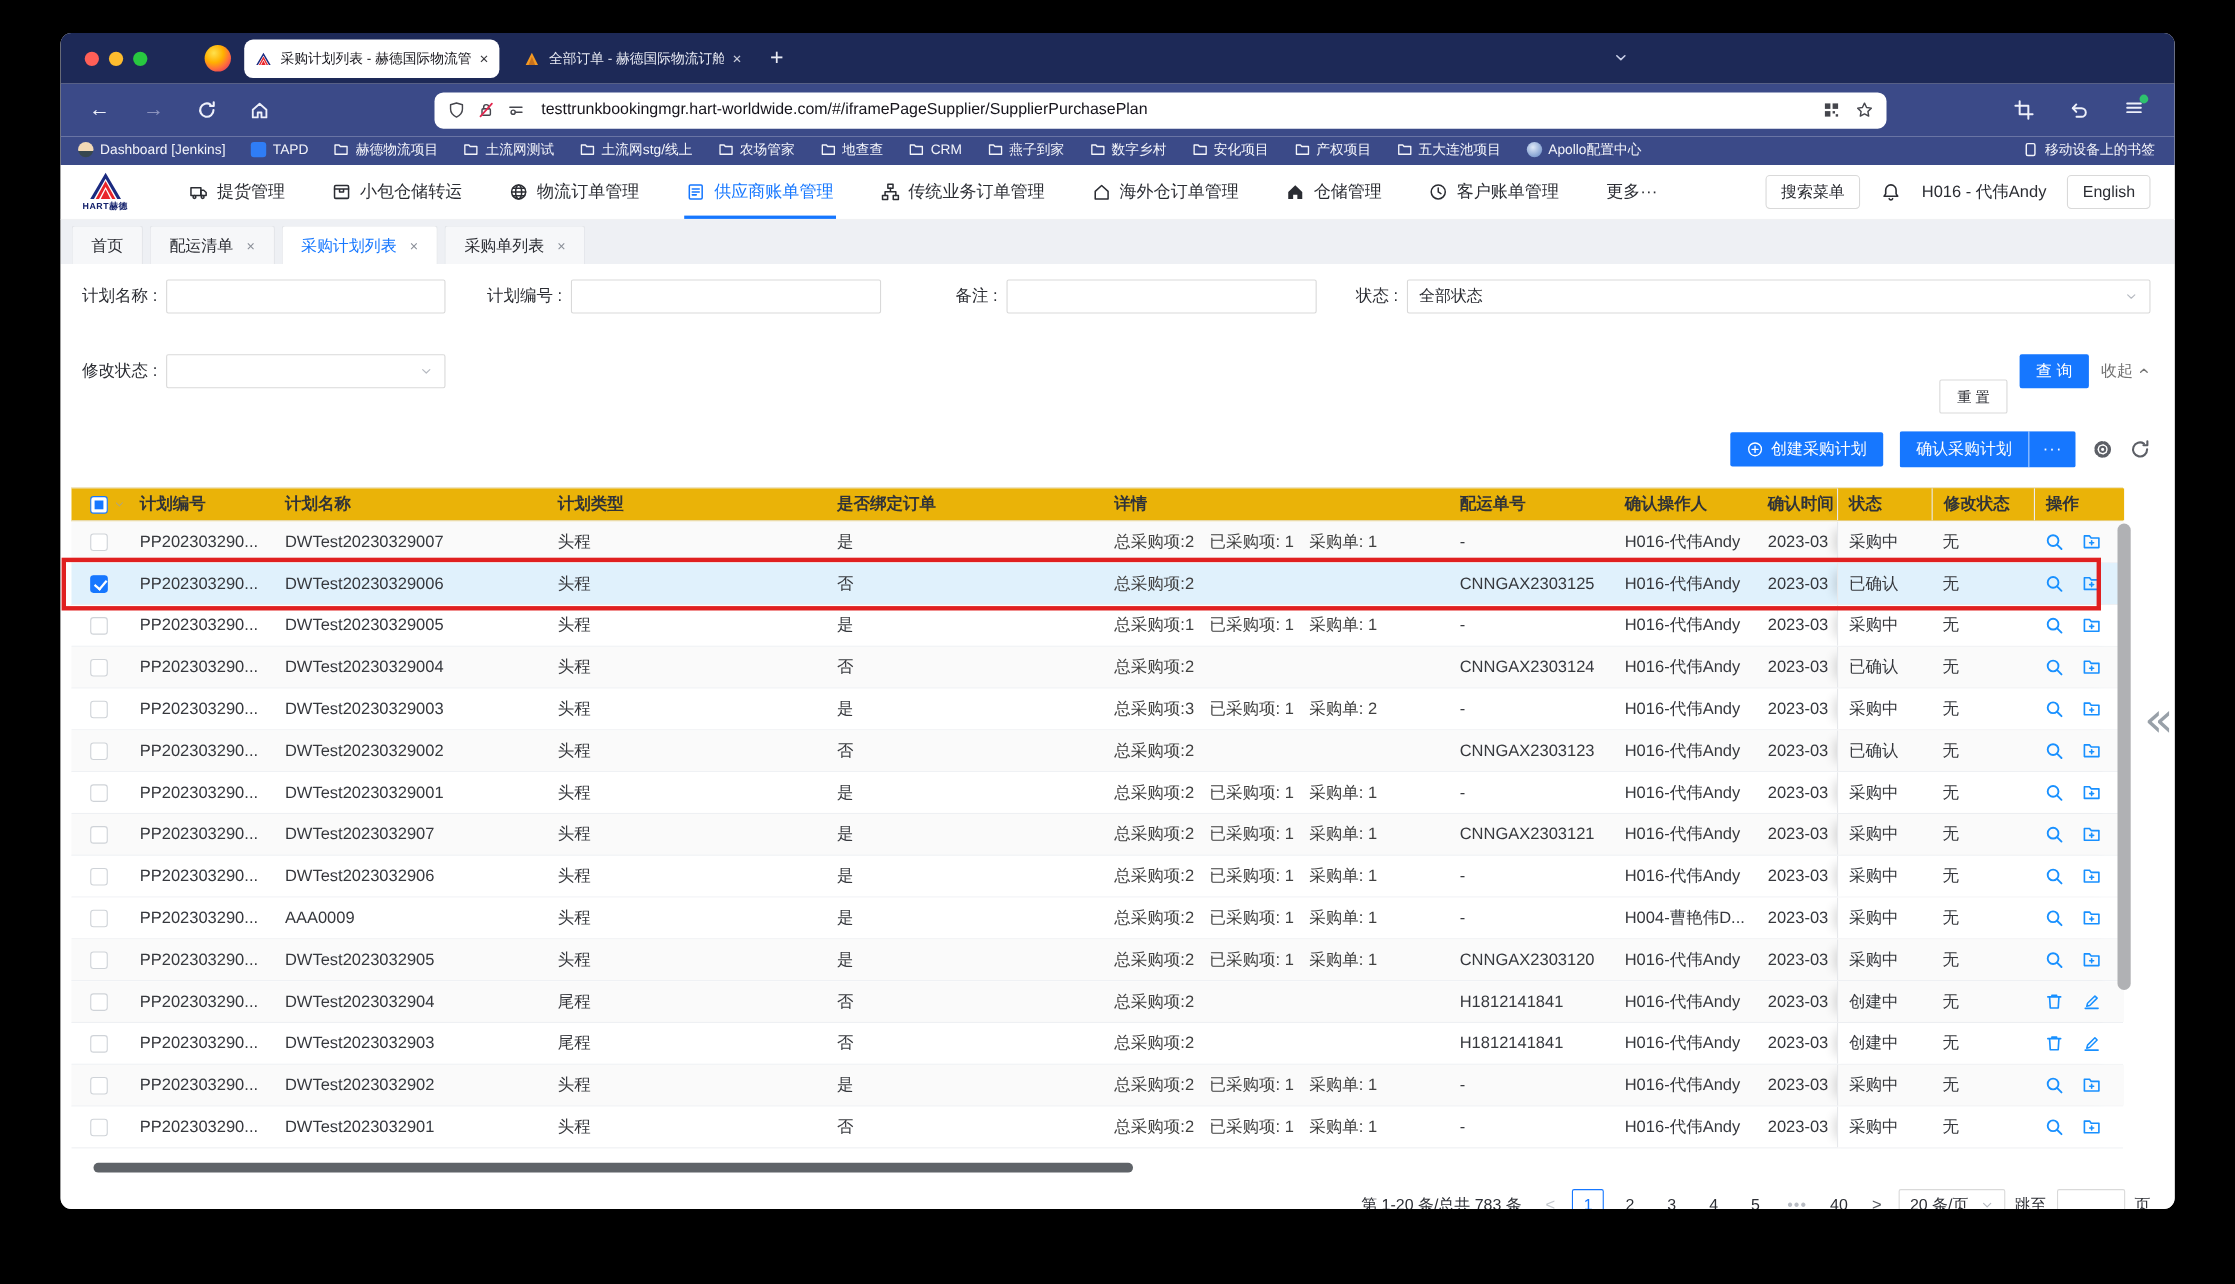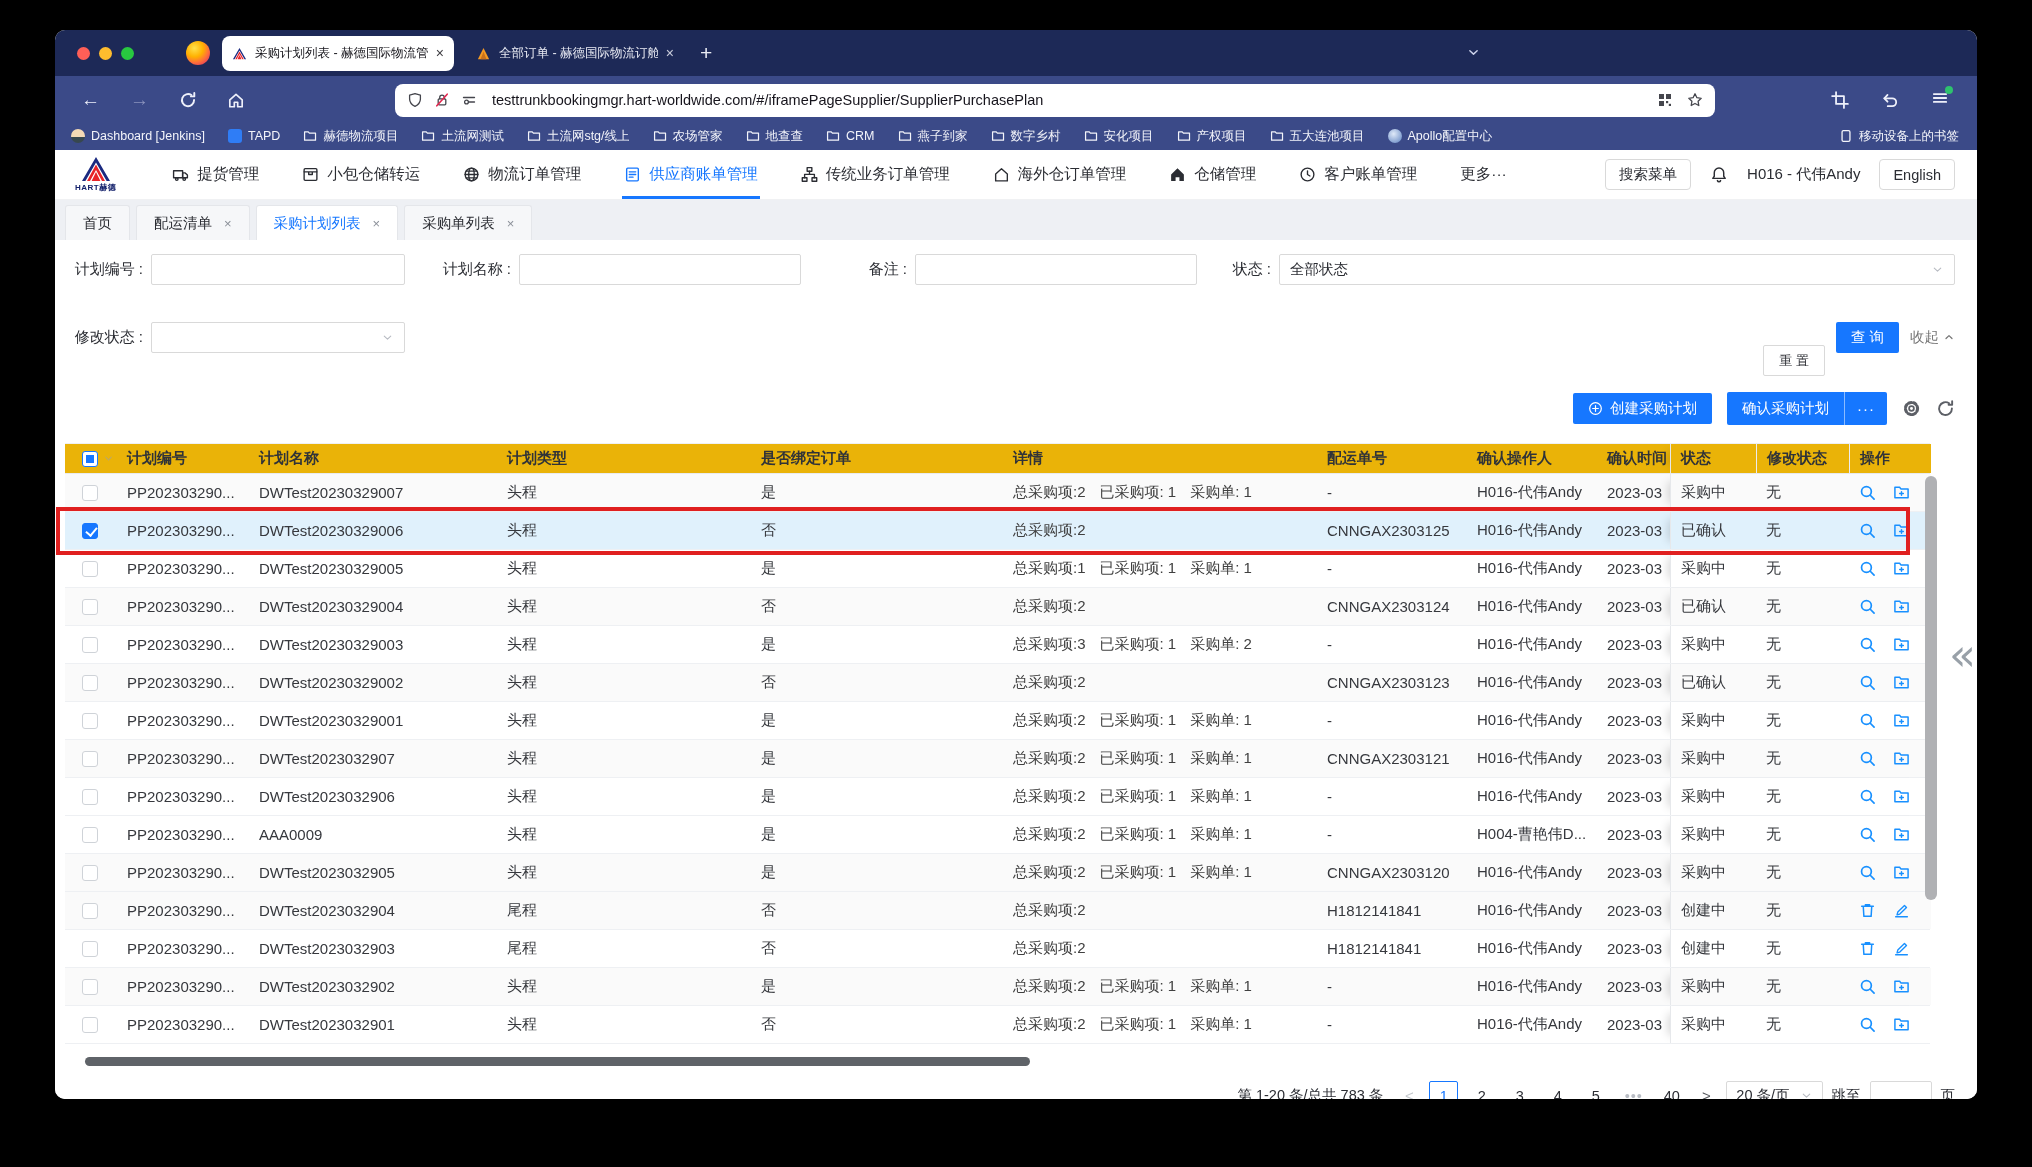--- a/index.html
+++ b/index.html
@@ -497,27 +497,27 @@
         <span>采购单列表</span>
         <span class="x">×</span>
       </div>
     </div>
 
   <div class="content">
 
     <div class="filter">
       <div class="filter-grid">
         <div class="f-item">
-          <span class="f-label">计划编号 :</span>
+          <span class="f-label">计划名称 :</span>
           <span class="f-control">
               <input style="">
             </span>
         </div>
         <div class="f-item">
-          <span class="f-label">计划名称 :</span>
+          <span class="f-label">计划编号 :</span>
           <span class="f-control">
               <input style="">
             </span>
         </div>
         <div class="f-item">
           <span class="f-label">备注 :</span>
           <span class="f-control">
               <input style="">
             </span>
         </div>

